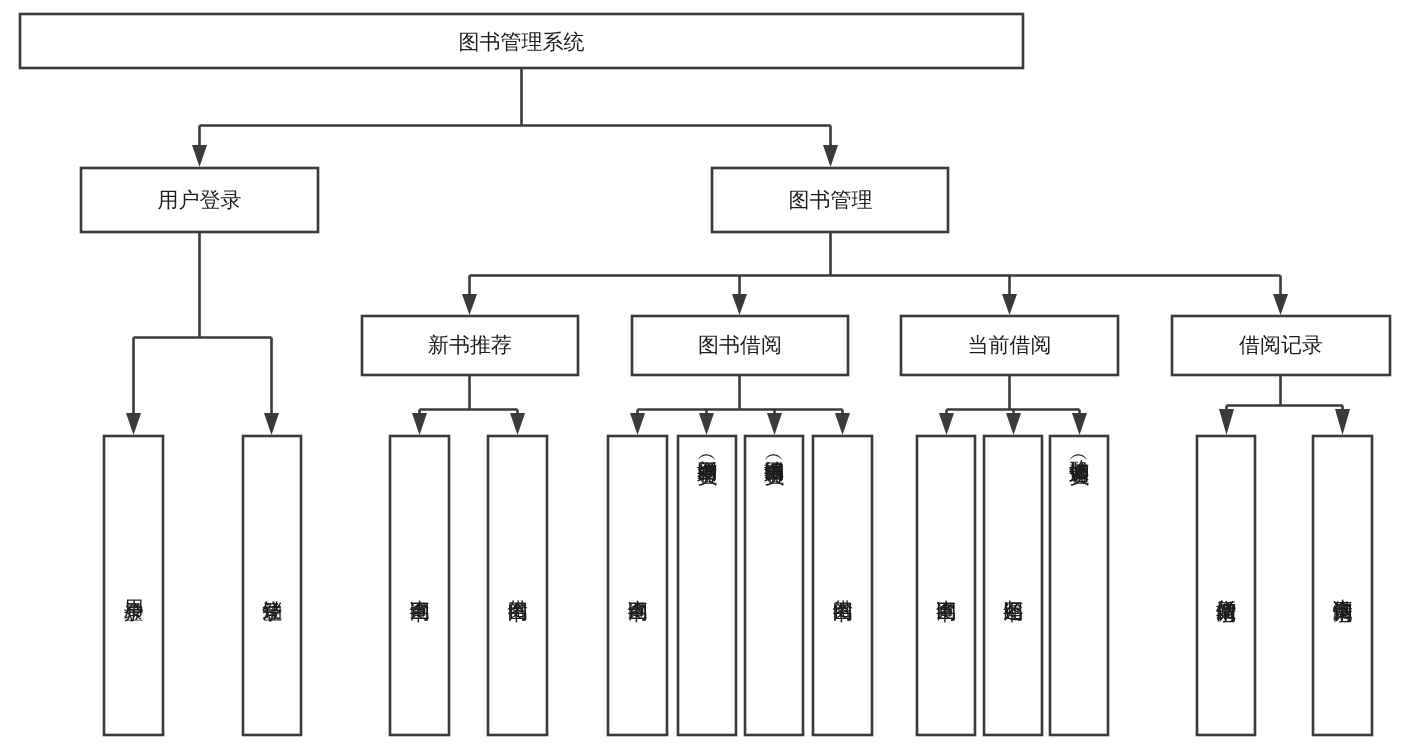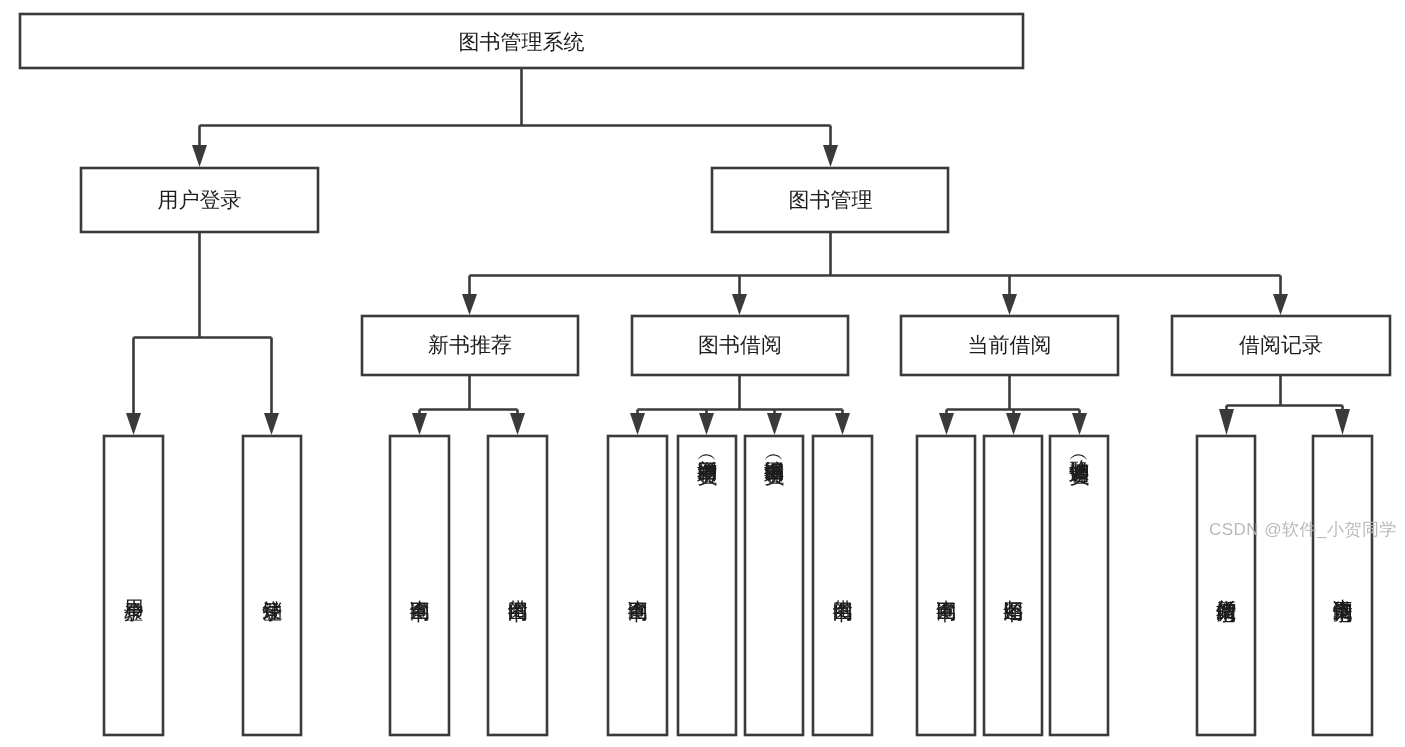--- a/index.html
+++ b/index.html
@@ -213,14 +213,13 @@
   <div class="vlabel" style="left:608px; top:436px; width:59px; height:299px;">查询图书</div>
   <div class="vlabel" style="left:678px; top:436px; width:58px; height:299px; justify-content:flex-start; padding-top:8px; box-sizing:border-box;">新增图书（管理员）</div>
   <div class="vlabel" style="left:745px; top:436px; width:58px; height:299px; justify-content:flex-start; padding-top:8px; box-sizing:border-box;">编辑图书（管理员）</div>
   <div class="vlabel" style="left:813px; top:436px; width:59px; height:299px;">借阅图书</div>
   <div class="vlabel" style="left:917px; top:436px; width:58px; height:299px;">查询图书</div>
   <div class="vlabel" style="left:984px; top:436px; width:58px; height:299px;">归还图书</div>
   <div class="vlabel" style="left:1050px; top:436px; width:58px; height:299px; justify-content:flex-start; padding-top:8px; box-sizing:border-box;">确认归还（管理员）</div>
   <div class="vlabel" style="left:1197px; top:436px; width:58px; height:299px;">新增借阅记录</div>
   <div class="vlabel" style="left:1313px; top:436px; width:59px; height:299px;">查询借阅记录</div>
 
-  <div class="watermark">CSDN @软件_小贺同学</div>
 </div>
 
 </body></html>

